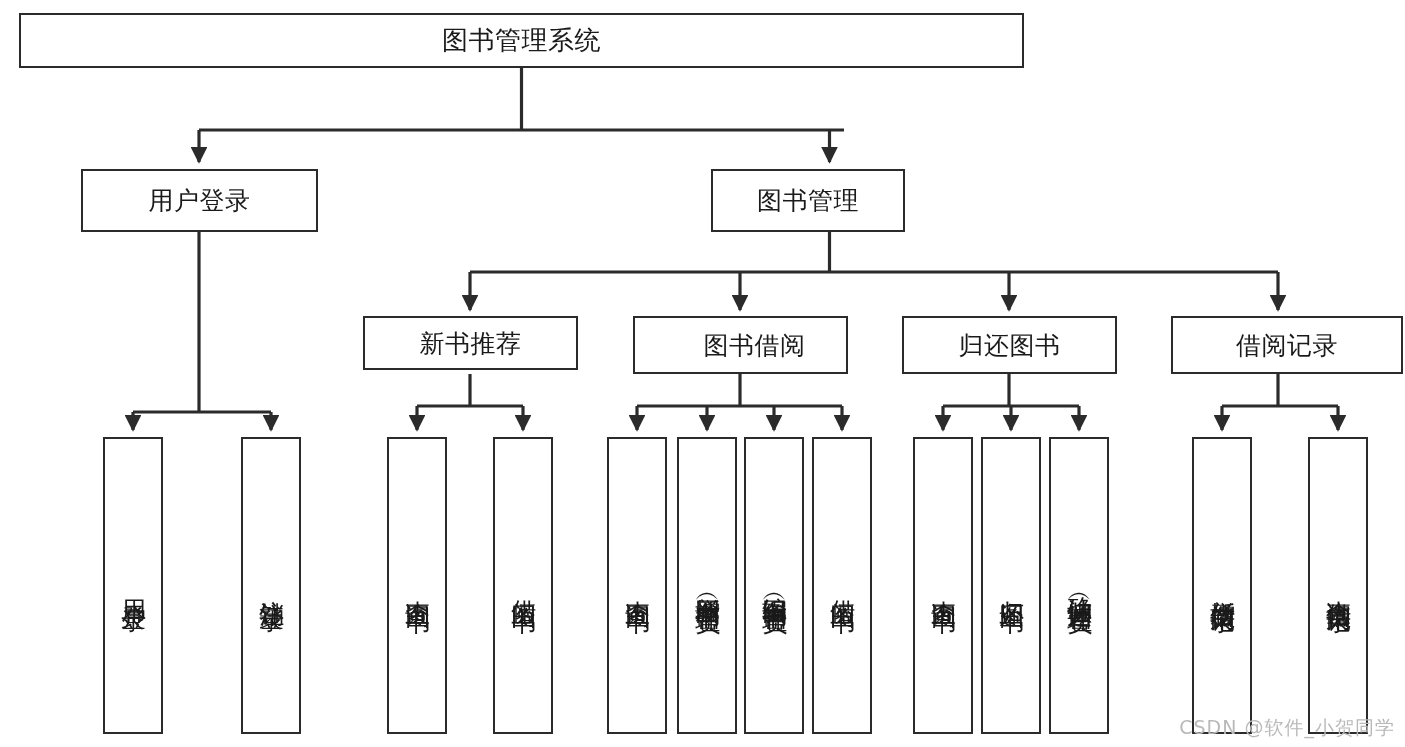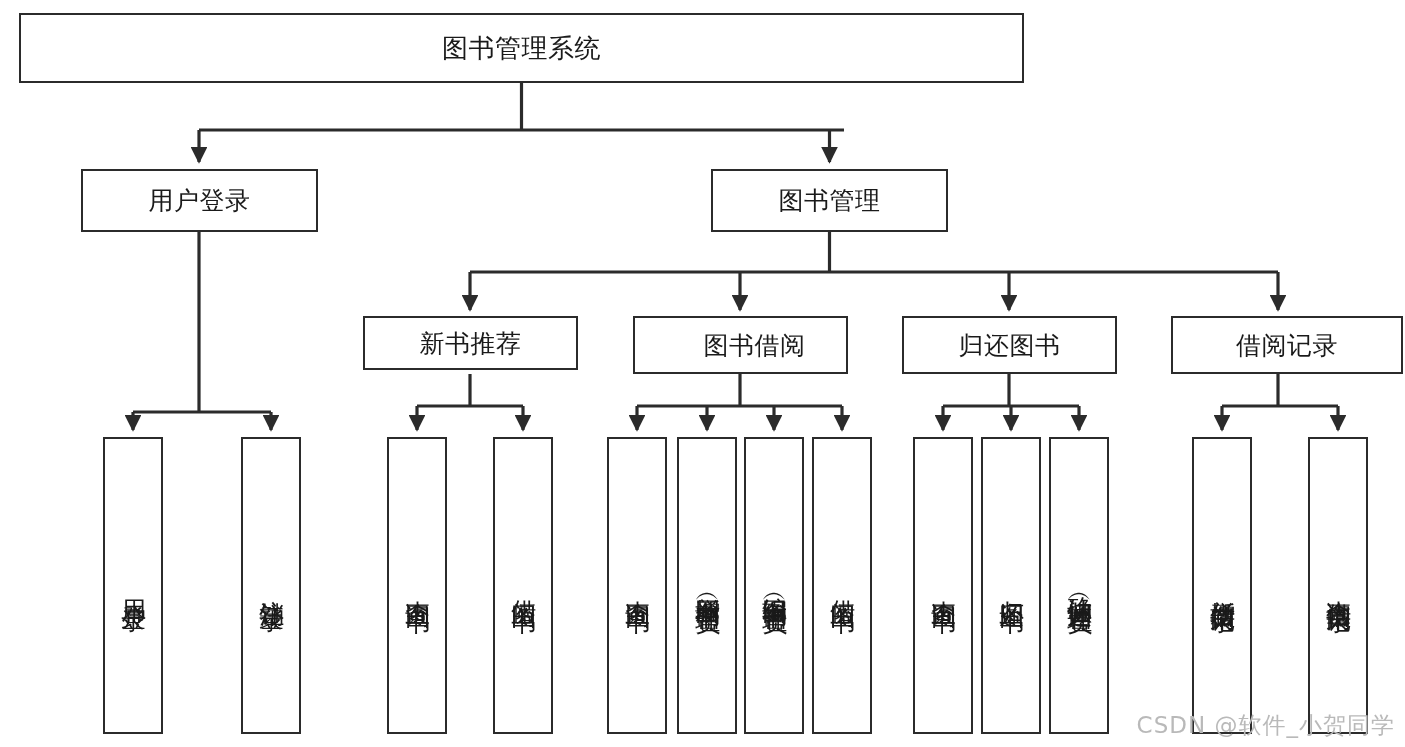--- a/index.html
+++ b/index.html
@@ -63,21 +63,21 @@
     white-space: nowrap;
     max-height: 100%;
   }
   .node.vert.long .node-label {
     letter-spacing: 2px;
   }
   .watermark {
     position: absolute;
     right: 10px;
     bottom: 6px;
-    font-size: 23px;
+    font-size: 19px;
     color: #b9b9b9;
     letter-spacing: 1px;
     white-space: nowrap;
     font-family: "DejaVu Sans", "Liberation Sans", sans-serif;
   }
 </style>
 </head>
 <body>
 
 <div id="canvas">
@@ -126,28 +126,28 @@
       <path d="M 1011 406 L 1011 430" marker-end="url(#arrow)"></path>
       <path d="M 1079 406 L 1079 430" marker-end="url(#arrow)"></path>
 
       <path d="M 1278 374 L 1278 406"></path>
       <path d="M 1222 406 L 1338 406"></path>
       <path d="M 1222 406 L 1222 430" marker-end="url(#arrow)"></path>
       <path d="M 1338 406 L 1338 430" marker-end="url(#arrow)"></path>
     </g>
   </svg>
 
-  <div class="node horiz root" style="left:19px; top:13px; width:1005px; height:70px;">
+  <div class="node horiz root" style="left:19px; top:13px; width:1005px; height:55px;">
     <span class="node-label">图书管理系统</span>
   </div>
 
   <div class="node horiz" style="left:81px; top:169px; width:237px; height:63px;">
     <span class="node-label">用户登录</span>
   </div>
-  <div class="node horiz" style="left:711px; top:169px; width:237px; height:63px;">
+  <div class="node horiz" style="left:711px; top:169px; width:194px; height:63px;">
     <span class="node-label">图书管理</span>
   </div>
 
   <div class="node horiz" style="left:363px; top:316px; width:215px; height:54px;">
     <span class="node-label">新书推荐</span>
   </div>
   <div class="node horiz" style="left:633px; top:316px; width:215px; height:58px;padding-left:28px;">
     <span class="node-label">图书借阅</span>
   </div>
   <div class="node horiz" style="left:902px; top:316px; width:215px; height:58px;">

